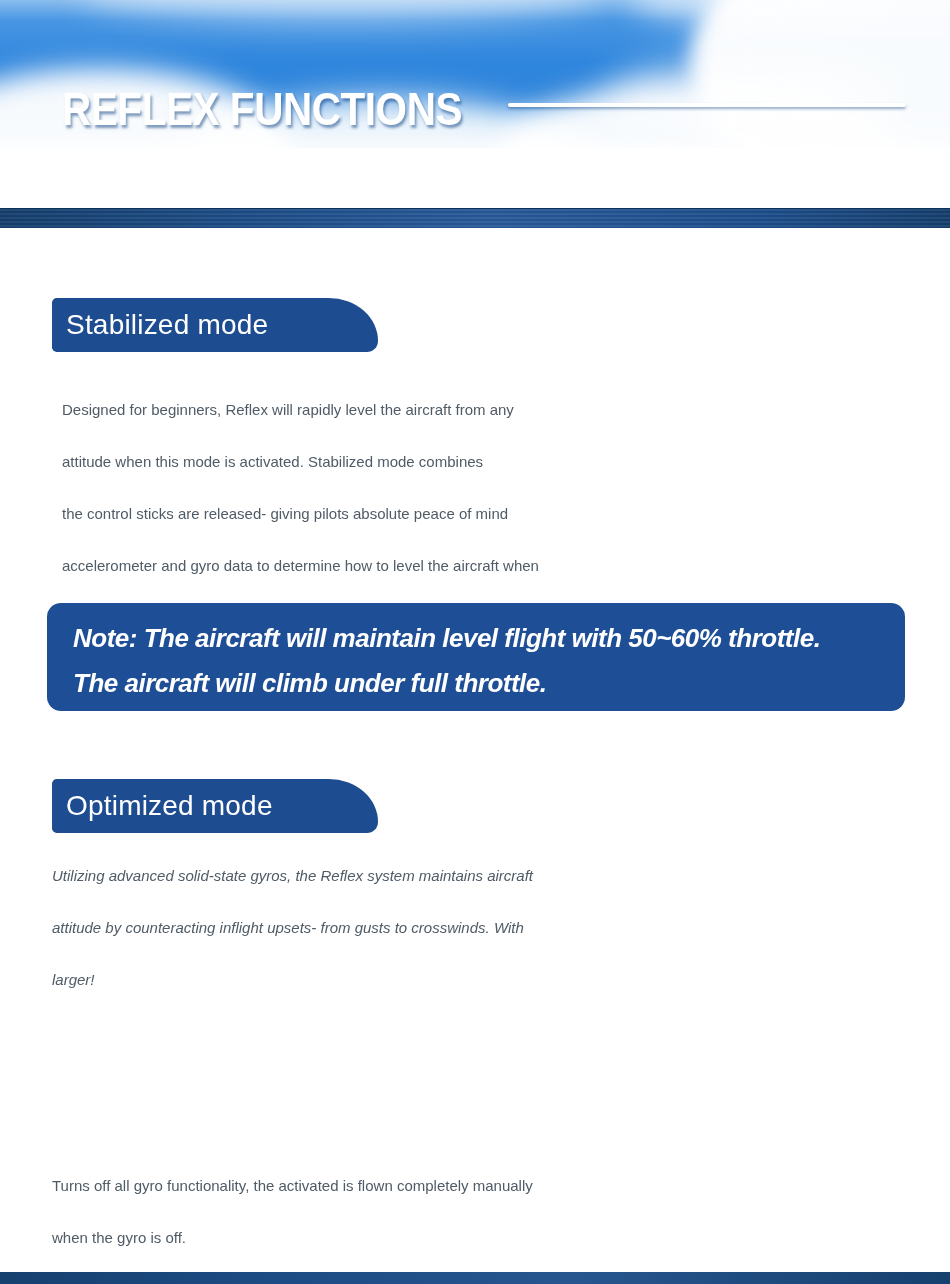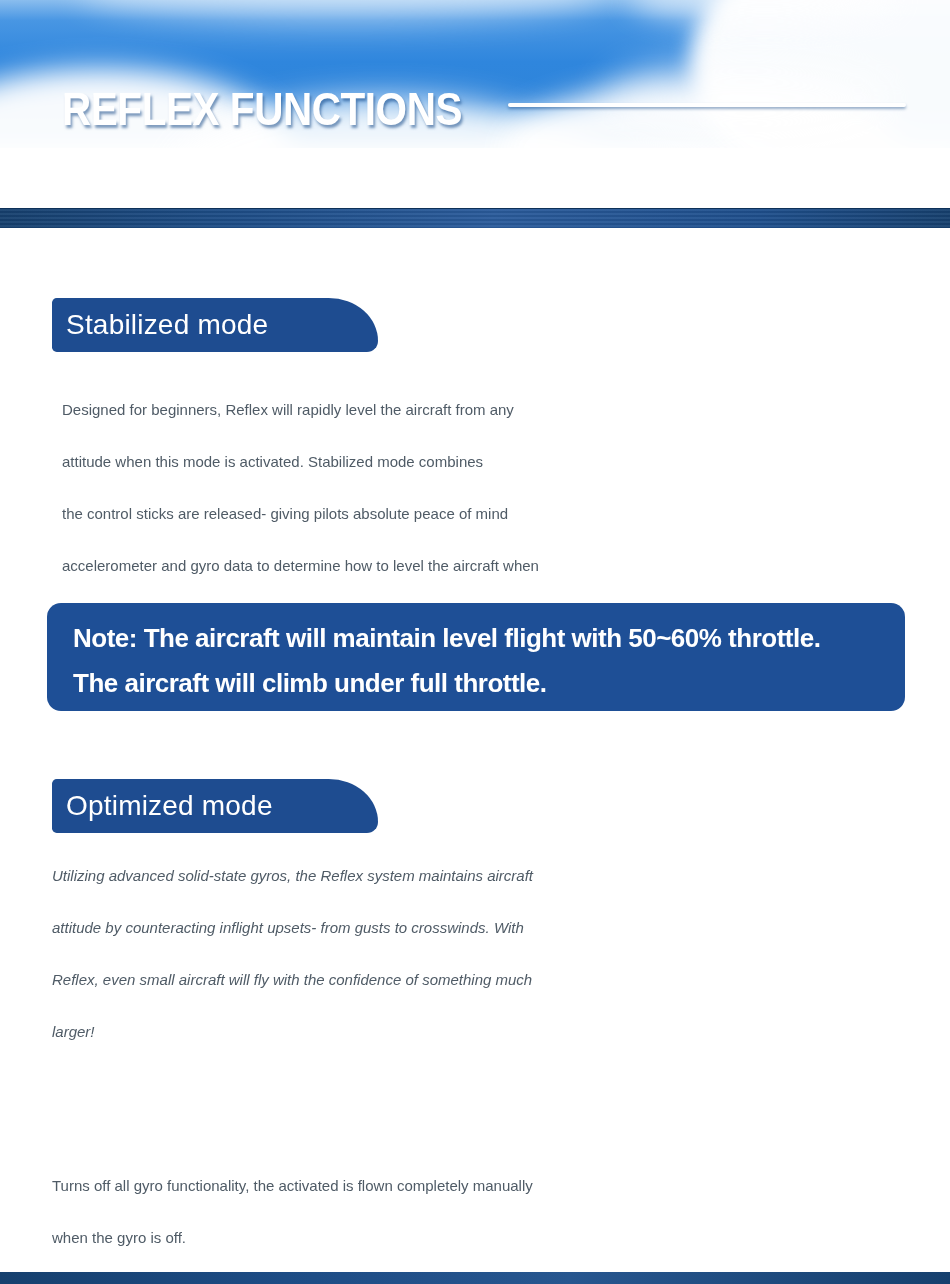--- a/index.html
+++ b/index.html
@@ -61,21 +61,21 @@
   .para-optimized  { left:52px; top:850px;font-style:italic; }
   .para-off        { left:52px; top:1160px; }
 
   
   .note {
     position:absolute; left:47px; top:603px; width:858px; height:108px; box-sizing:border-box;
     background:#1e4f96; border-radius:14px; padding:13px 18px 0 26px;
   }
   .note .nline {
     color:#ffffff; font-size:26px; font-weight:600; letter-spacing:-0.5px;
-    height:45px; line-height:45px; white-space:nowrap;
+    height:45px; line-height:45px; white-space:nowrap;font-style:italic;
   }
 
   
   .footer-bar {
     position:absolute; left:0; top:1272px; width:950px; height:12px;
     background:linear-gradient(90deg,#16406e 0%,#1d4c85 30%,#27568f 60%,#16406e 100%);
   }
 </style>
 </head>
 <body>
@@ -110,21 +110,20 @@
     <div class="nline">Note: The aircraft will maintain level flight with 50~60% throttle.</div>
     <div class="nline">The aircraft will climb under full throttle.</div>
   </div>
 
   <div class="tab tab-optimized">
     <span class="tab-label">Optimized mode</span>
   </div>
   <div class="para para-optimized">
     <div class="line">Utilizing advanced solid-state gyros, the Reflex system maintains aircraft</div>
     <div class="line">attitude by counteracting inflight upsets- from gusts to crosswinds. With</div>
-    <div class="line">Reflex, even small aircraft will fly with the confidence of something much</div>
     <div class="line">larger!</div>
   </div>
 
   <div class="para para-off">
     <div class="line">Turns off all gyro functionality, the activated is flown completely manually</div>
     <div class="line">when the gyro is off.</div>
   </div>
 
   <div class="footer-bar"></div>
 

